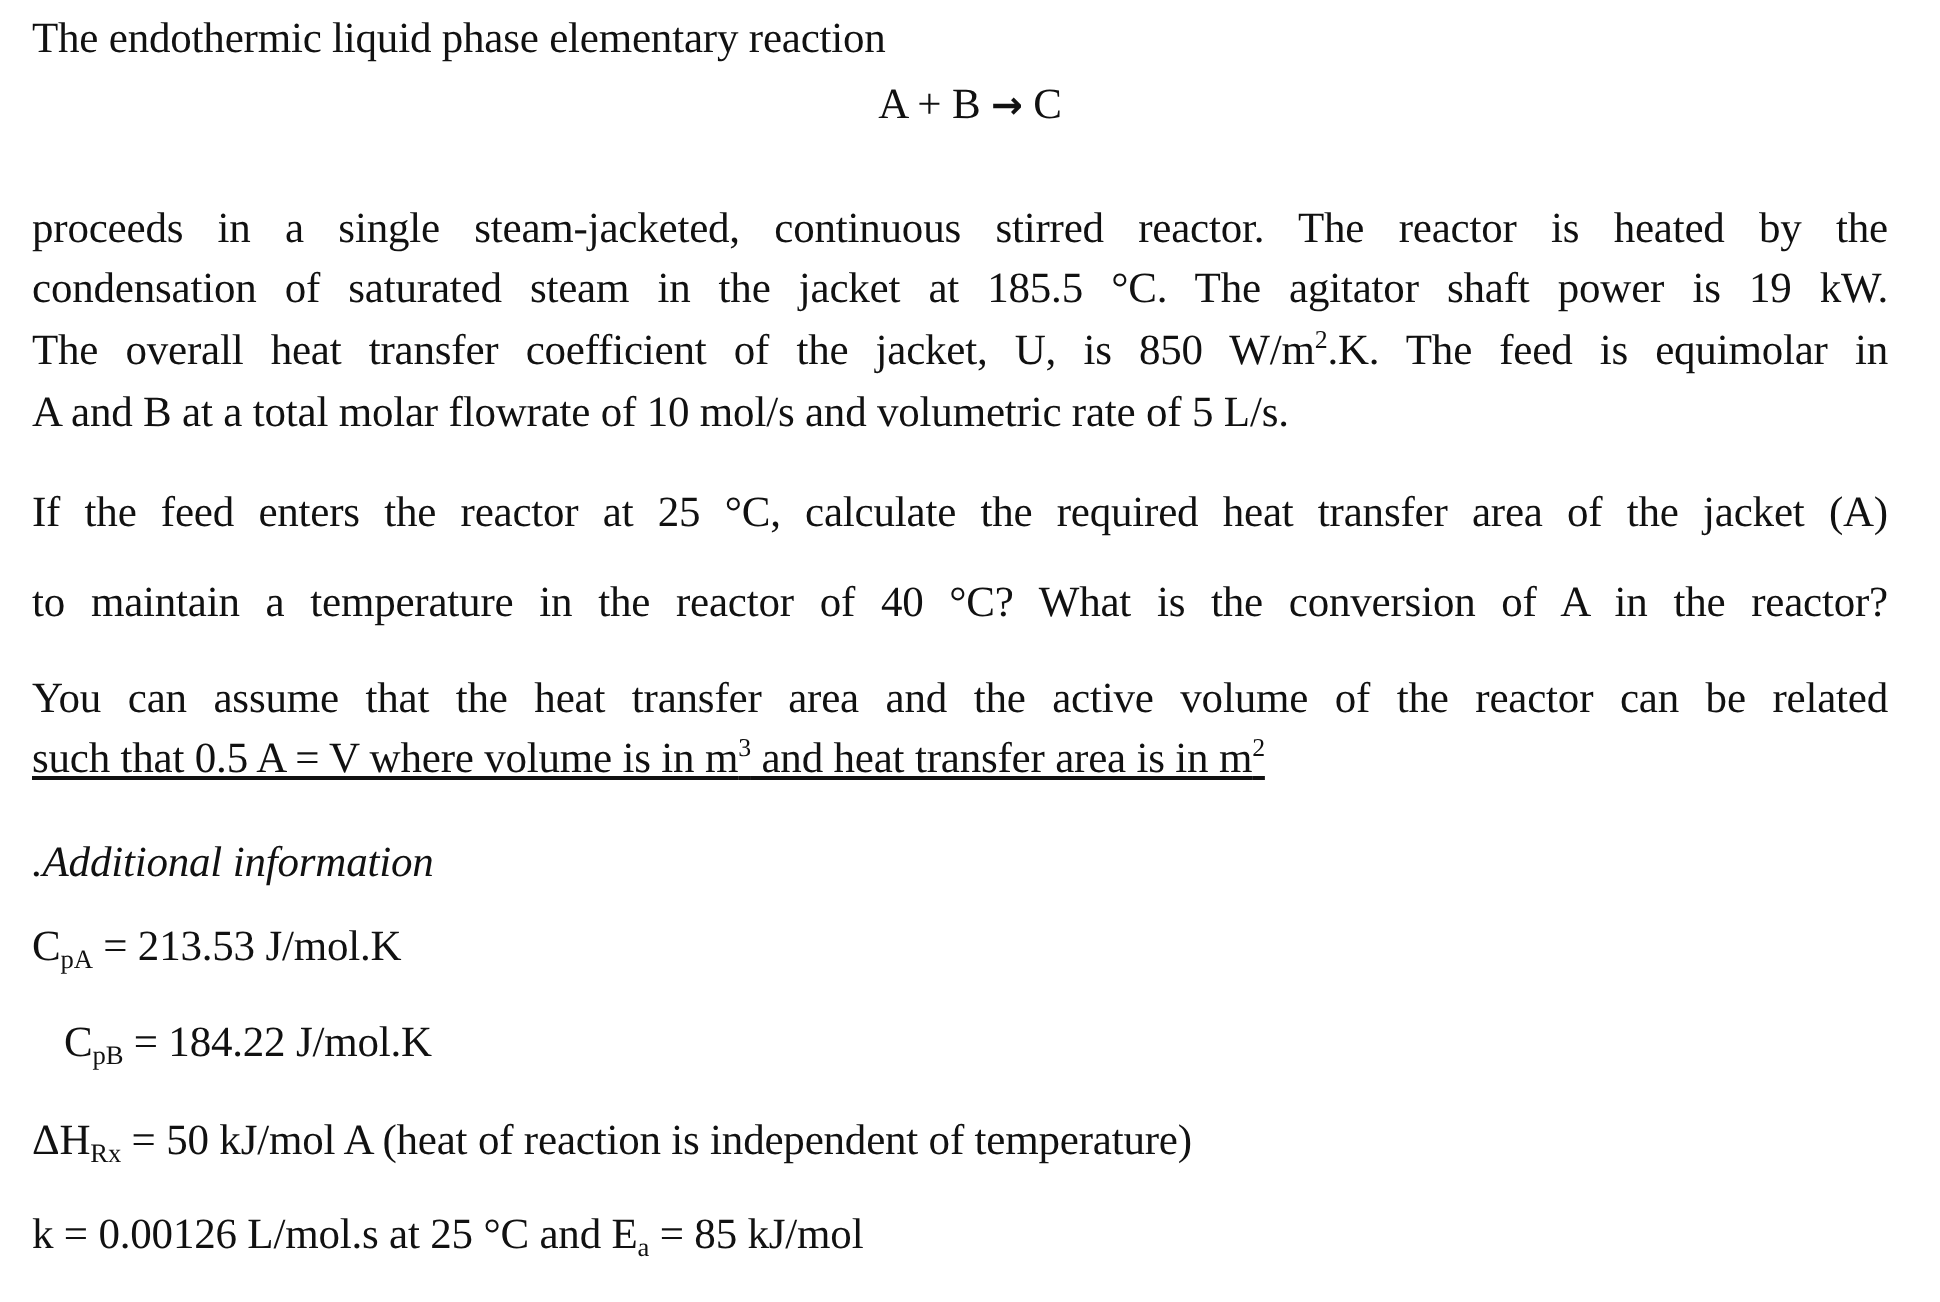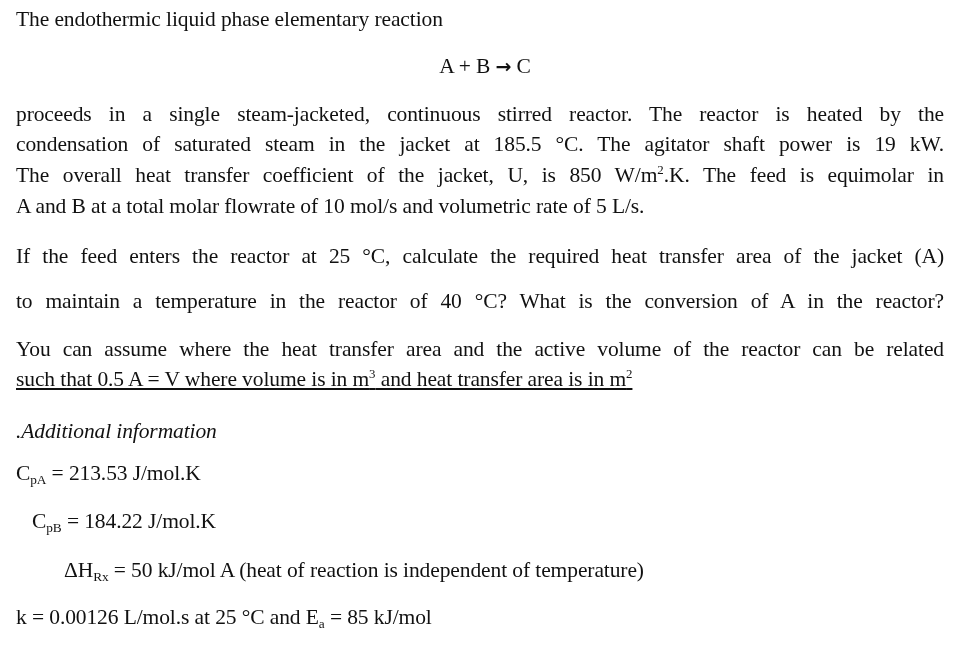--- a/index.html
+++ b/index.html
@@ -17,46 +17,46 @@
     .italic { font-style: italic; }
     .arrow { font-family: "DejaVu Sans", sans-serif; font-size: 19px; font-weight: bold; }
   </style>
 </head>
 <body>
 
 <div>
 
   <div class="line" style="top:9px;">The endothermic liquid phase elementary reaction</div>
 
-  <div class="line center" style="top:56px;text-align:center;">
+  <div class="line center" style="top:42px;text-align:center;">
     <span>A + B</span>
     <span class="arrow">→</span>
     <span>C</span>
   </div>
 
   <div>
     <div class="line just" style="top:104px;">proceeds in a single steam-jacketed, continuous stirred reactor.  The reactor is heated by the</div>
     <div class="line just" style="top:134px;">condensation of saturated steam in the jacket at 185.5 °C. The agitator shaft power is 19 kW.</div>
     <div class="line just" style="top:165px;"><span>The overall heat transfer coefficient of the jacket, U, is 850 W/m</span><sup>2</sup><span>.K.  The feed is equimolar in</span></div>
     <div class="line" style="top:196px;">A and B at a total molar flowrate of 10 mol/s and volumetric rate of 5 L/s.</div>
   </div>
 
   <div>
     <div class="line just" style="top:246px;">If the feed enters the reactor at 25 °C, calculate the required heat transfer area of the jacket (A)</div>
     <div class="line just" style="top:291px;">to maintain a temperature in the reactor of 40 °C?  What is the conversion of A in the reactor?</div>
   </div>
 
   <div>
-    <div class="line just" style="top:339px;">You can assume where the heat transfer area and the active volume of the reactor can be related</div>
+    <div class="line just" style="top:339px;">You can assume that the heat transfer area and the active volume of the reactor can be related</div>
     <div class="line" style="top:369px;text-decoration:underline;"><span>such that 0.5 A = V where volume is in m</span><sup>3</sup><span> and heat transfer area is in m</span><sup>2</sup></div>
   </div>
 
   <div class="line italic" style="top:409px;margin-top:12px;">.Additional information</div>
 
   <div class="line" style="top:463px;"><span>C</span><sub>pA</sub><span> = 213.53 J/mol.K</span></div>
 
   <div class="line" style="top:511px;margin-left:16px;"><span>C</span><sub>pB</sub><span> = 184.22 J/mol.K</span></div>
 
-  <div class="line" style="top:560px;margin-left:48px;"><span>ΔH</span><sub>Rx</sub><span> = 50 kJ/mol A (heat of reaction is independent of temperature)</span></div>
+  <div class="line" style="top:560px;"><span>ΔH</span><sub>Rx</sub><span> = 50 kJ/mol A (heat of reaction is independent of temperature)</span></div>
 
   <div class="line" style="top:607px;"><span>k = 0.00126  L/mol.s at 25 °C and E</span><sub>a</sub><span> = 85 kJ/mol</span></div>
 
 </div>
 
 </body></html>

